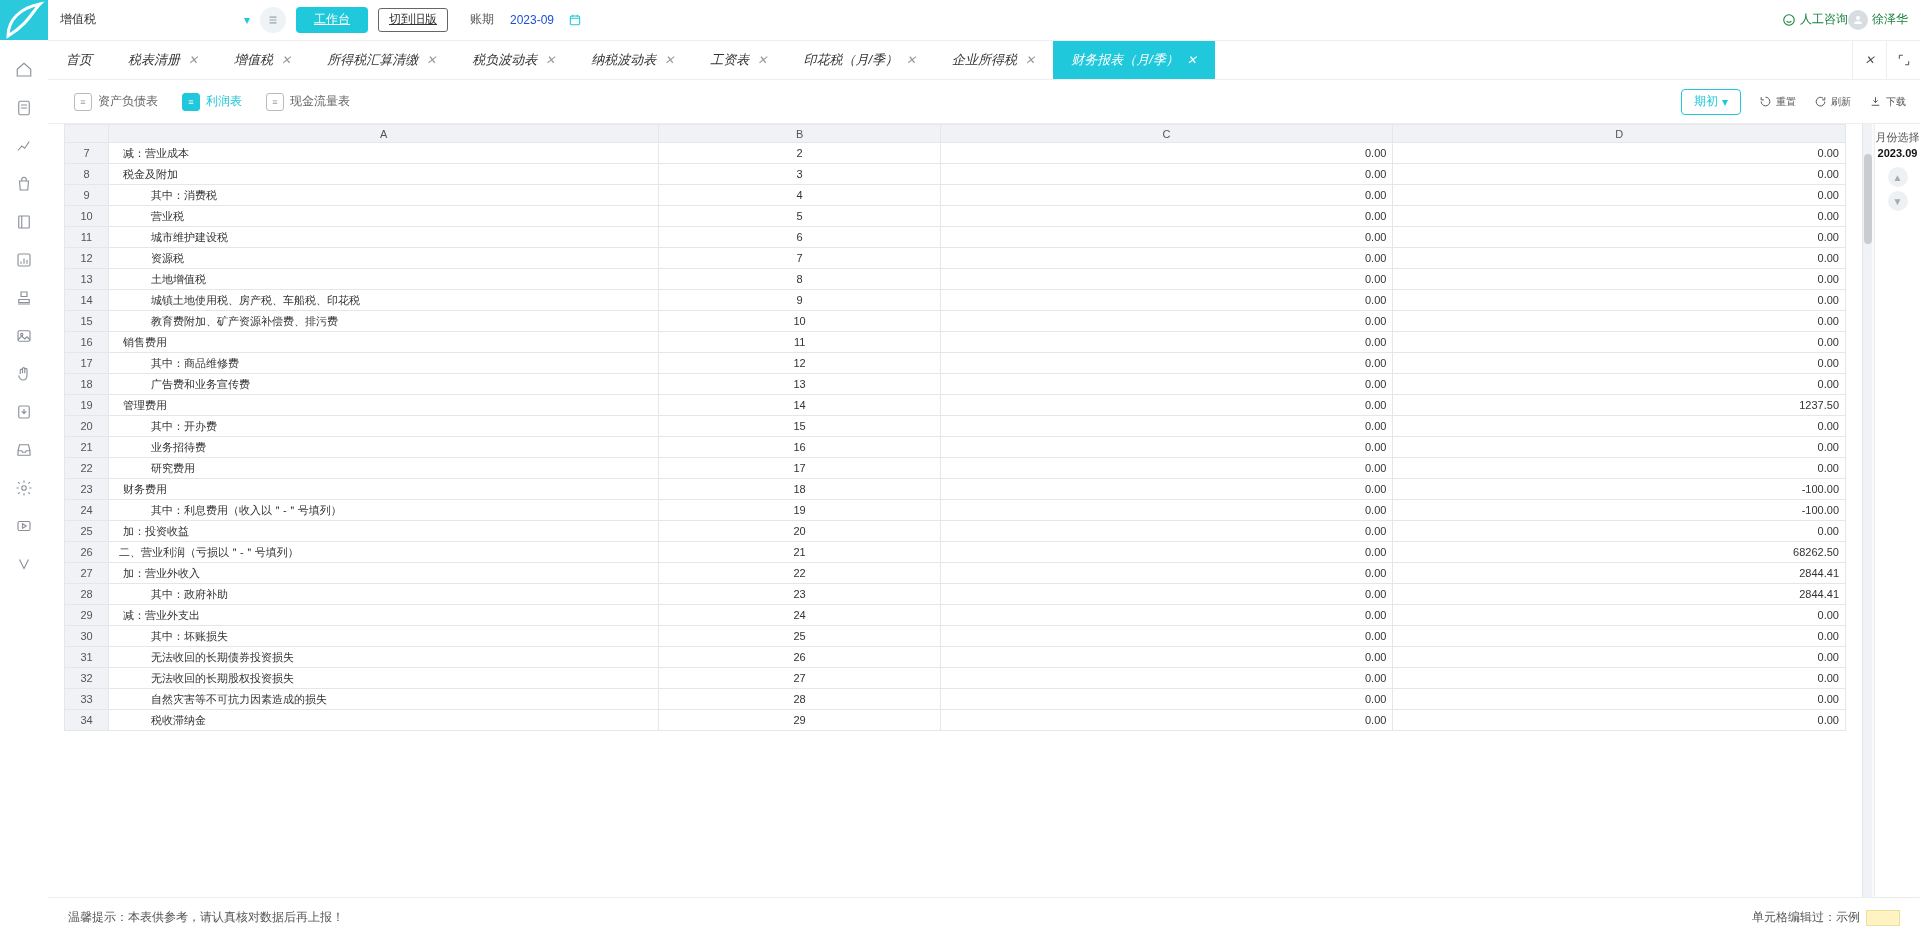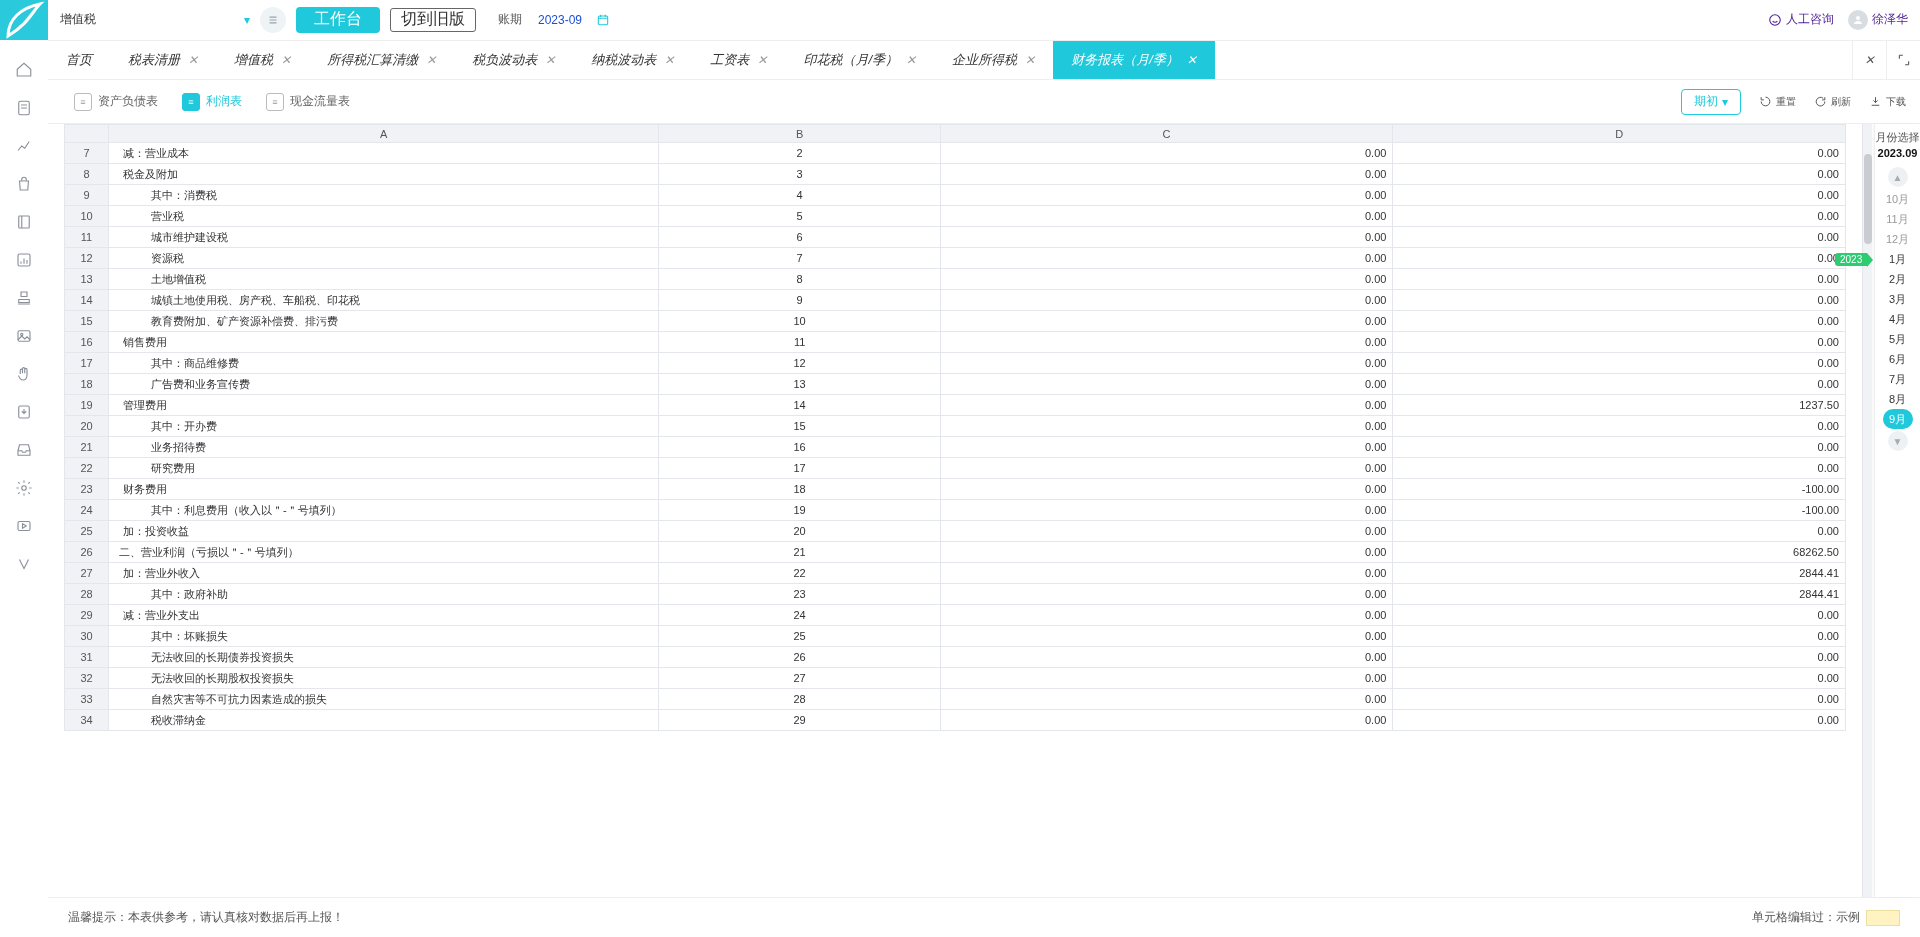--- a/index.html
+++ b/index.html
@@ -8,27 +8,27 @@
 .sidebar { width: 48px; background: linear-gradient(180deg,#1fc8db 0%, #1fb8cb 100%); display: flex; flex-direction: column; align-items: center; padding-top: 0; }
 .sidebar .logo { width: 48px; height: 40px; display: flex; align-items: center; justify-content: center; color: #fff; font-size: 20px; background: rgba(255,255,255,0.05); }
 .sidebar .nav { flex:1; display:flex; flex-direction:column; align-items:center; gap:2px; padding-top:12px; background:#fff; width:48px; }
 .sidebar .nav .item { width:48px; height:36px; display:flex; align-items:center; justify-content:center; color:#8a8f99; cursor:pointer; }
 .sidebar .nav .item svg { width:18px; height:18px; }
 .main { flex:1; display:flex; flex-direction:column; background:#fff; min-width:0;justify-content:flex-end; }
 .topbar { height:40px; display:flex; align-items:center; padding:0 12px; border-bottom:1px solid transparent; gap:10px; }
 .dropdown { display:flex; align-items:center; gap:8px; min-width:190px; cursor:pointer; color:#333; }
 .dropdown .chev { color:#1fc8db; }
 .circle-btn { width:26px; height:26px; border-radius:50%; background:#eef3f5; display:flex; align-items:center; justify-content:center; color:#9aa3ab; cursor:pointer; }
-.pill-btn { height:26px; padding:0 18px; border-radius:4px; display:flex; align-items:center; justify-content:center; cursor:pointer; font-size:16px; }
+.pill-btn { height:26px; padding:0 18px; border-radius:4px; display:flex; align-items:center; justify-content:center; cursor:pointer; font-size:12px;text-decoration:underline; }
 .pill-primary { background:#1fc8db; color:#fff; }
 .pill-outline { border:1px solid #666; color:#333; background:#fff; padding:0 10px; height:24px; border-radius:3px; }
 .period-label { margin-left:12px; color:#555; }
 .period-val { color:#1d4ed8; margin-left:6px; }
 .cal-icon { color:#1fc8db; margin-left:4px; }
-.top-right { margin-left:auto; display:flex; align-items:center; gap:14px; color:#4c1d95; }
+.top-right { margin-left:auto; display:flex; align-items:center; color:#15803d; }
 .top-right .link { display:flex; align-items:center; gap:4px; cursor:pointer; }
 .avatar { width:20px; height:20px; border-radius:50%; background:#d8dde2; display:inline-flex; align-items:center; justify-content:center; color:#fff; font-size:12px; }
 .tabs-row { height:40px; display:flex; align-items:stretch; border-top:1px solid #eee; border-bottom:1px solid #eee; background:#fff;font-style:italic; }
 .tab { padding:0 18px; display:flex; align-items:center; gap:8px; font-size:13px; color:#333; cursor:pointer; position:relative; }
 .tab .x { color:#999; font-size:12px; cursor:pointer; }
 .tab.active { background:#1fc8db; color:#fff; }
 .tab.active .x { color:#fff; }
 .tabs-right { margin-left:auto; display:flex; align-items:center; }
 .tabs-right .icon-btn { width:34px; height:40px; display:flex; align-items:center; justify-content:center; border-left:1px solid #eee; cursor:pointer; color:#555; }
 .subtabs-row { height:44px; display:flex; align-items:center; padding:0 14px; gap:0; background:#fff; border-bottom:1px solid #eee; }
@@ -510,34 +510,20 @@
             </tbody>
         </table>
       </div>
       <div class="vscroll-fake">
           <div class="vscroll-thumb"></div>
         </div>
       <div class="month-panel">
         <div class="title">月份选择</div>
         <div class="cur">2023.09</div>
         <div class="arrow">▲</div>
-        <div id="months-host" style="width:100%;display:flex;flex-direction:column;align-items:center">
-            <div class="m">10月</div>
-            <div class="m">11月</div>
-            <div class="m">12月</div>
-            <div class="m enabled" style="position: relative;">1月<span class="year-badge">2023</span></div>
-            <div class="m enabled">2月</div>
-            <div class="m enabled">3月</div>
-            <div class="m enabled">4月</div>
-            <div class="m enabled">5月</div>
-            <div class="m enabled">6月</div>
-            <div class="m enabled">7月</div>
-            <div class="m enabled">8月</div>
-            <div class="m enabled sel">9月</div>
-          </div>
         <div class="arrow">▼</div>
       </div>
     </div>
 
     <div class="footer">
       <span>温馨提示：本表供参考，请认真核对数据后再上报！</span>
       <div class="right">
         <span>单元格编辑过：示例</span>
         <span class="swatch"></span>
       </div>

